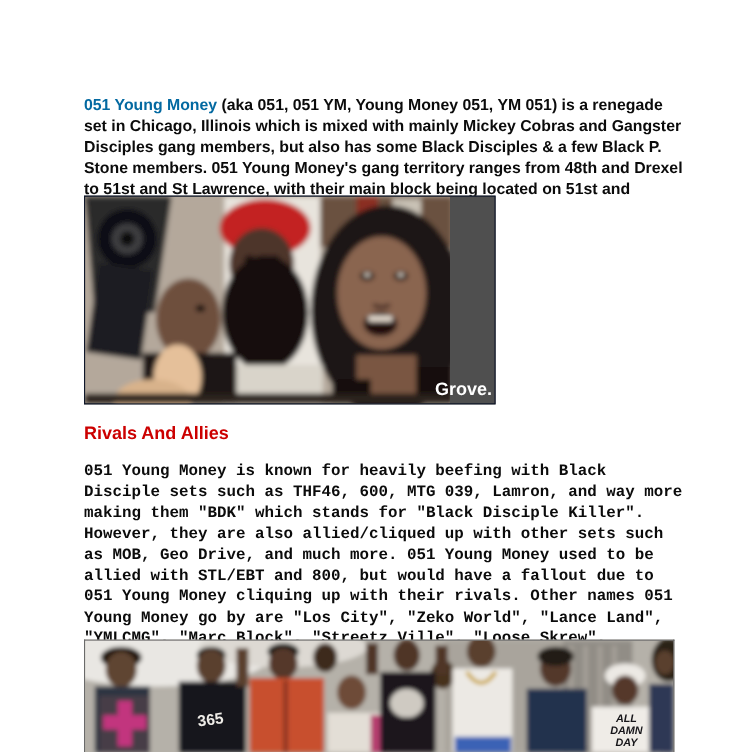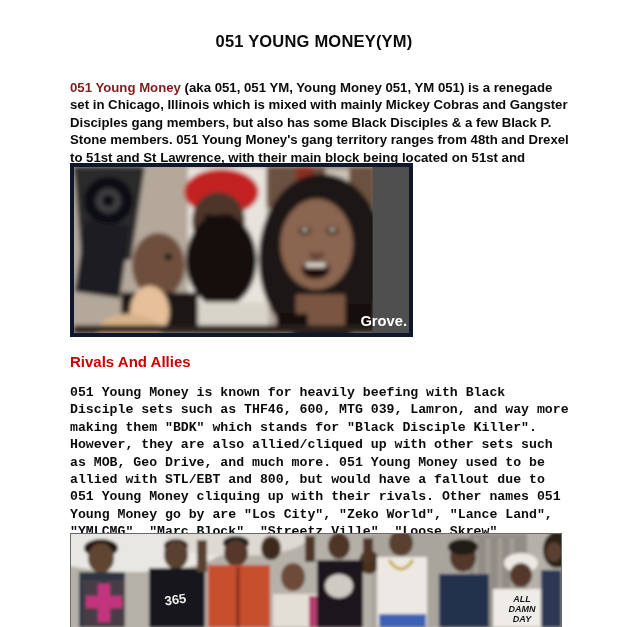--- a/index.html
+++ b/index.html
@@ -2,33 +2,32 @@
 <html><head>
 <meta charset="utf-8">
 <style>
   * { margin:0; padding:0; box-sizing:border-box; }
   html,body { width:628px; height:627px; background:#ffffff; overflow:hidden; }
   body { font-family:"Liberation Sans", sans-serif; }
   .page { position:relative; width:628px; height:627px; background:#fff; color:#0b0b0b; font-weight:bold; }
   .title { position:absolute; top:32px; left:0; width:628px; text-align:center; font-size:16.5px; letter-spacing:.2px; color:#0b0b0b; }
   .para  { position:absolute; left:70px; width:500px; font-size:13.2px; line-height:17.4px; color:#0b0b0b; }
   .intro { top:79px; }
-  .lead  { color:#7f1d1d; }
-  .fig1  { position:absolute; left:70px; top:163px; width:343px; height:174px; border:4px solid #0f172a; background:#4f4f4f; }
+  .lead  { color:#0369a1; }
+  .fig1  { position:absolute; left:70px; top:163px; width:343px; height:174px; border:1px solid #0f172a; background:#4f4f4f; }
   .h2    { position:absolute; left:70px; top:353px; font-size:15px; color:#cc0000; }
   .body2 { top:384px;font-family:Liberation Mono, monospace; }
   .fig2  { position:absolute; left:70px; top:533px; width:492px; height:94px; border:1px solid #6a6a6a; border-bottom:none; background:#b5b1a9; }
   figure svg { display:block; width:100%; height:100%; }
 </style>
 </head>
 <body>
 
 <div class="page">
 
-  <h1 class="title">051 YOUNG MONEY(YM)</h1>
 
   <p class="para intro"><span class="lead">051 Young Money</span><span> (aka 051, 051 YM, Young Money 051, YM 051) is a renegade set in Chicago, Illinois which is mixed with mainly Mickey Cobras and Gangster Disciples gang members, but also has some Black Disciples &amp; a few Black P. Stone members. 051 Young Money's gang territory ranges from 48th and Drexel to 51st and St Lawrence, with their main block being located on 51st and Cottage</span></p>
 
   <figure class="fig1">
     <svg viewBox="0 0 341 172" preserveAspectRatio="none">
       <defs>
         <filter id="bl1" x="-10%" y="-10%" width="120%" height="120%">
             <feGaussianBlur stdDeviation="2.2"></feGaussianBlur>
           </filter>
       </defs>

